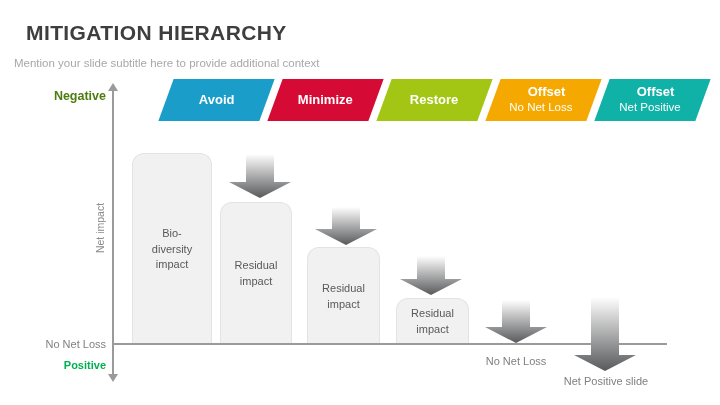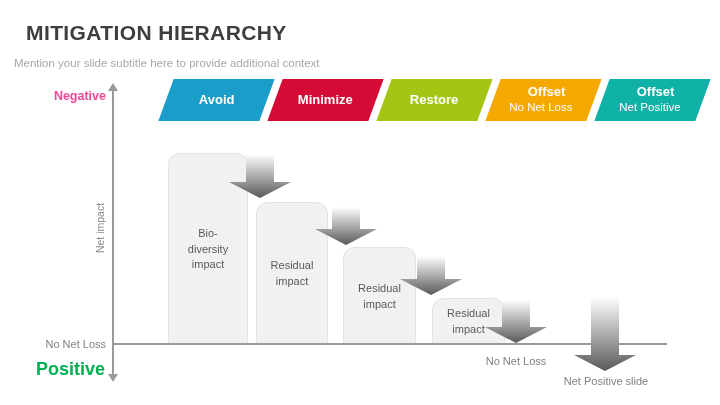--- a/index.html
+++ b/index.html
@@ -21,28 +21,28 @@
   .banner .bl{transform:skewX(20deg);font-size:13px;font-weight:700;}
   .banner .bs{transform:skewX(20deg);font-size:11.5px;font-weight:400;margin-top:1px;}
   
   .vline{position:absolute;left:112px;top:90px;width:2px;height:284px;background:#9a9a9a;}
   .hline{position:absolute;left:113px;top:343px;width:554px;height:2px;background:#9a9a9a;}
   .ah-up{position:absolute;left:108px;top:83px;width:0;height:0;
     border-left:5px solid transparent;border-right:5px solid transparent;border-bottom:8px solid #9a9a9a;}
   .ah-down{position:absolute;left:108px;top:374px;width:0;height:0;
     border-left:5px solid transparent;border-right:5px solid transparent;border-top:8px solid #9a9a9a;}
   .neg{position:absolute;left:36px;top:89px;width:70px;text-align:right;font-size:12.5px;font-weight:700;}
-  .pos{position:absolute;left:36px;top:359px;width:70px;text-align:left;font-size:18px;font-weight:700;}
+  .pos{position:absolute;left:36px;top:359px;width:70px;text-align:right;font-size:11px;font-weight:700;}
   .nnl-axis{position:absolute;left:28px;top:338px;width:78px;text-align:right;font-size:11px;color:#808080;}
   .ylab{position:absolute;left:64px;top:222px;width:72px;text-align:center;font-size:10.5px;color:#8a8a8a;
     transform:rotate(-90deg);}
   
   .bar{
     position:absolute;background:#f1f1f1;border:1px solid #e3e3e3;border-bottom:none;
-    border-radius:12px 12px 0 0;display:flex;align-items:center;justify-content:center;margin-left:36px;
+    border-radius:12px 12px 0 0;display:flex;align-items:center;justify-content:center;
   }
   .bar .lab{font-size:11px;color:#595959;text-align:center;line-height:1.42;white-space:pre-line;}
   .bar1{left:132px;top:153px;width:78px;height:191px;}
   .bar2{left:220px;top:202px;width:70px;height:142px;}
   .bar3{left:307px;top:247px;width:71px;height:97px;}
   .bar4{left:396px;top:298px;width:71px;height:46px;}
   
   .darr{position:absolute;}
   
   .lbl-b{position:absolute;font-size:11px;color:#808080;text-align:center;}
@@ -70,21 +70,21 @@
   </div>
   <div class="banner" style="left: 493px; background: rgb(245, 168, 0);">
     <span class="bl">Offset</span>
     <span class="bs">No Net Loss</span>
   </div>
   <div class="banner" style="left: 602px; background: rgb(16, 177, 167);">
     <span class="bl">Offset</span>
     <span class="bs">Net Positive</span>
   </div>
 
-  <div class="neg" style="color: #ec4899;">Negative</div>
+  <div class="neg" style="color: #4d7c0f;">Negative</div>
   <div class="pos" style="color: rgb(0, 176, 80);">Positive</div>
   <div class="nnl-axis">No Net Loss</div>
   <div class="ylab">Net impact</div>
 
   <div class="bar bar1">
     <span class="lab">Bio-
 diversity
 impact</span>
   </div>
   <div class="bar bar2">

